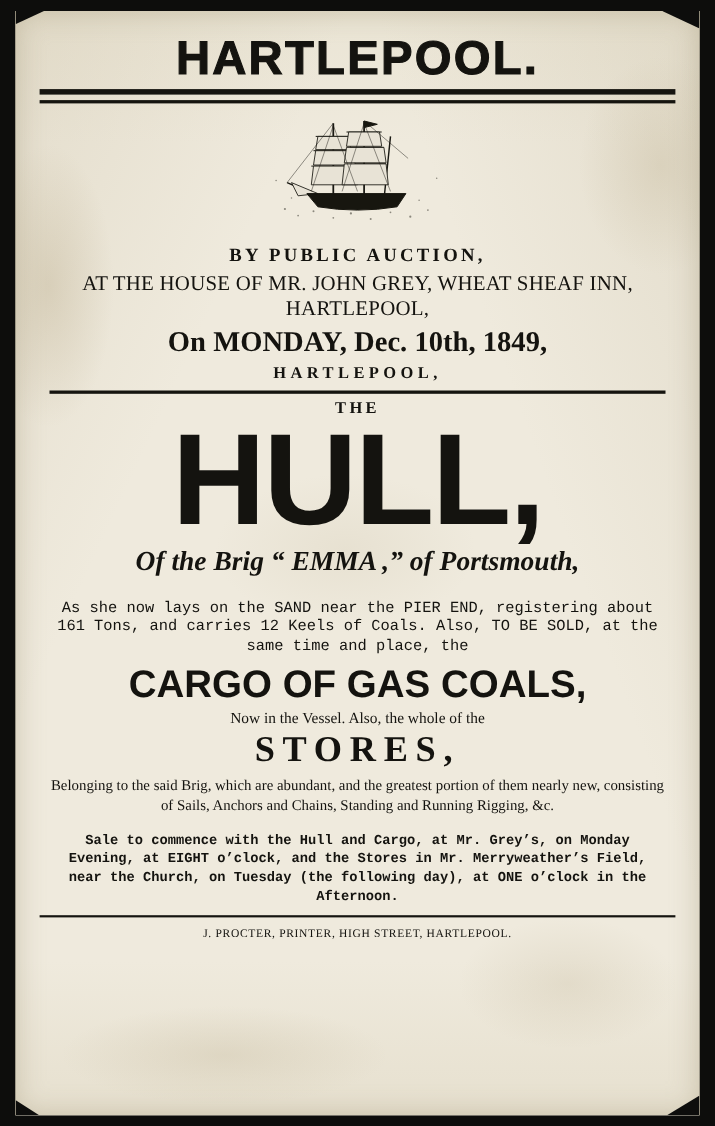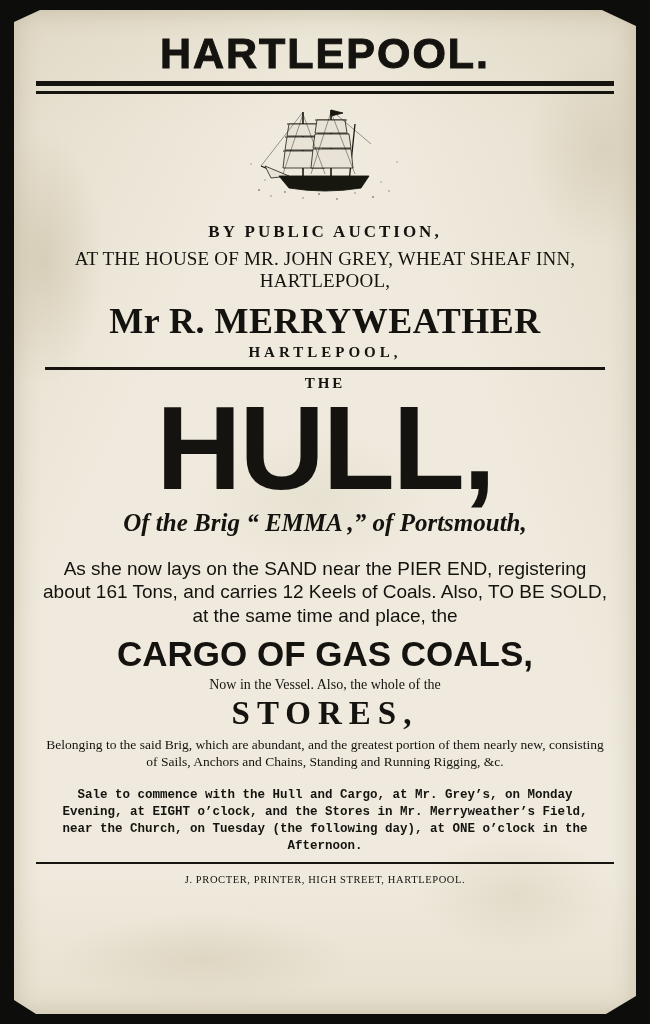--- a/index.html
+++ b/index.html
@@ -170,22 +170,22 @@
 
   .brig-line {
     font-family: "Liberation Serif", serif;
     font-weight: bold;
     font-style: italic;
     font-size: 25px;
     margin: 6px 0 20px 0;
   }
 
   .body-small {
-    font-family: Liberation Sans, sans-serif;
-    font-size: 19px;
+    font-family: Liberation Mono, monospace;
+    font-size: 14px;
     line-height: 1.25;
     margin: 4px 6px;
   }
 
   .cargo {
     font-family: "Liberation Sans", sans-serif;
     font-weight: bold;
     font-size: 35px;
     letter-spacing: 0px;
     margin: 6px 0 2px 0;
@@ -315,22 +315,22 @@
             <path d="M86 6 L98 9 L86 12 Z" fill="#17160f" stroke="#17160f"></path>
           </g>
         </svg>
       </div>
 
 
       <div class="by-auction">BY  PUBLIC  AUCTION,</div>
 
       <div class="at-house">AT THE HOUSE OF MR. JOHN GREY, WHEAT SHEAF INN, HARTLEPOOL,</div>
 
-
-      <div class="auctioneer-name">Mr R. MERRYWEATHER</div>
+      <div class="on-monday">On MONDAY, Dec. 10th, 1849,</div>
+
       <div class="auctioneer-word">HARTLEPOOL,</div>
 
       <div class="rule thin w96"></div>
 
       <div class="the-word">THE</div>
 
       <div class="hull">HULL,</div>
 
 
       <div class="brig-line">Of the Brig “ EMMA ,” of Portsmouth,</div>

